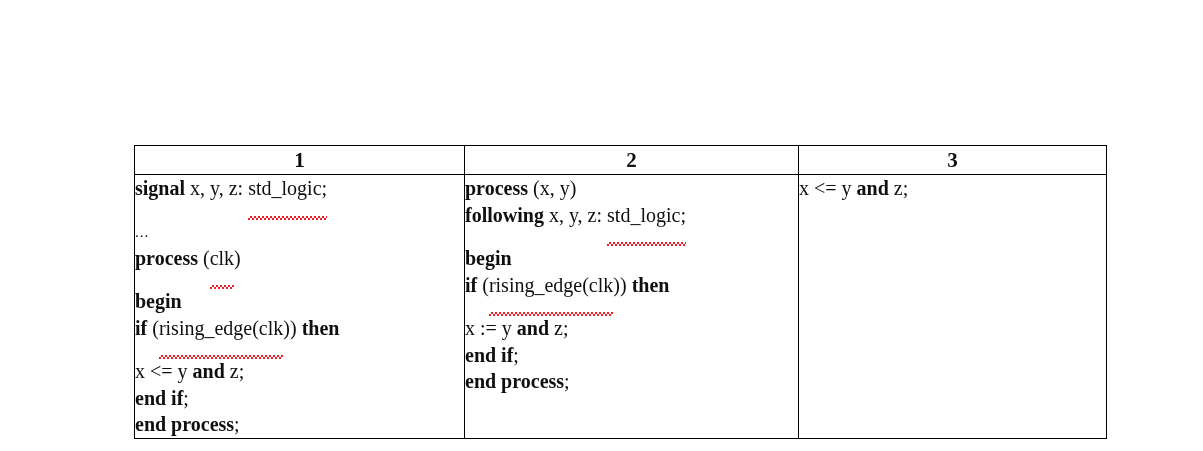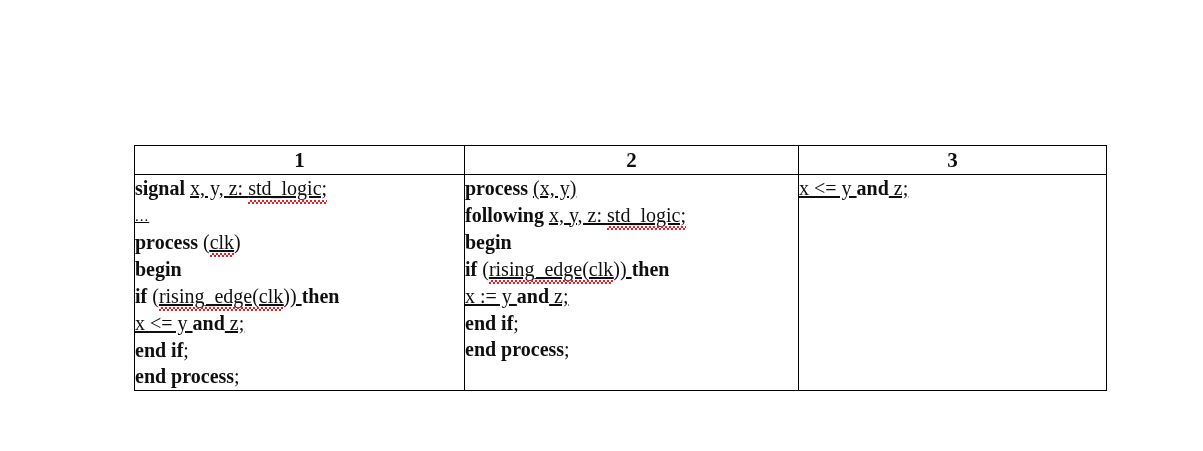--- a/index.html
+++ b/index.html
@@ -83,28 +83,27 @@
     font-size: 15px;
     line-height: 26px;
     letter-spacing: 1px;
   }
 
   .kw {
     font-weight: bold;
   }
   .plain {
     font-weight: normal;
-    text-decoration: underline;
   }
 
   
   .squiggle {
     position: relative;
     display: inline-block;
-    padding-bottom: 1px;
+    padding-bottom: 17px;
   }
   .squiggle::after {
     content: "";
     position: absolute;
     left: 0;
     right: 0;
     bottom: -1px;
     height: 4px;
     background-image:
       linear-gradient(135deg, transparent 42%, #ee1c25 42%, #ee1c25 58%, transparent 58%),

